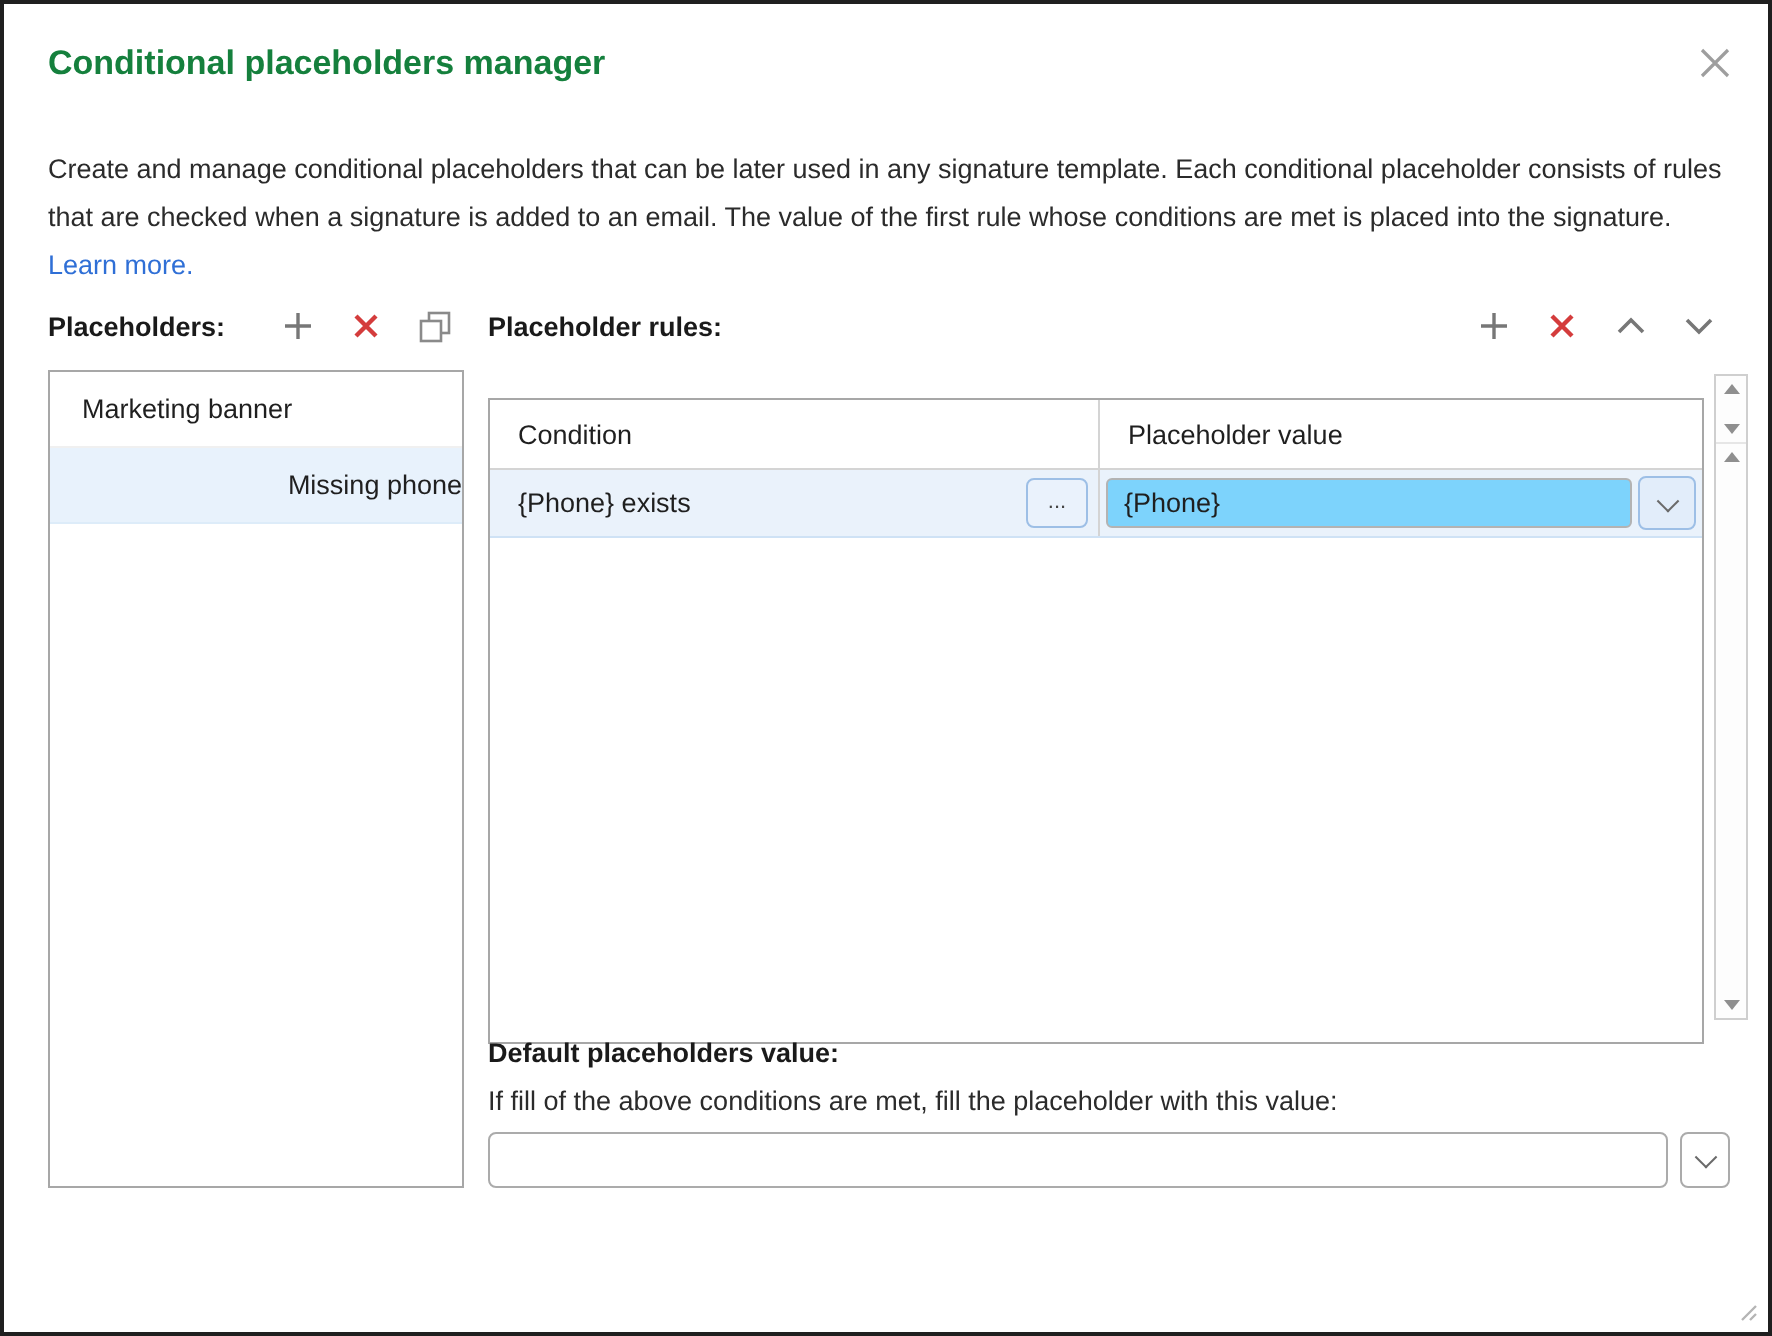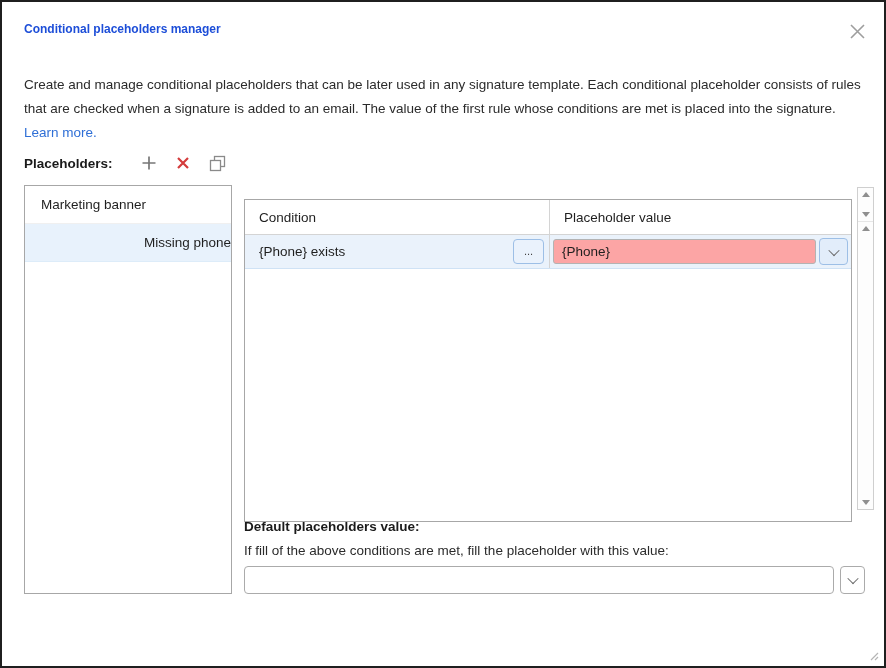--- a/index.html
+++ b/index.html
@@ -1,21 +1,21 @@
 <!DOCTYPE html>
 <html><head>
 <meta charset="utf-8">
 <style>
   html,body { margin:0; padding:0; background:#f5f5f5; }
   .dialog {
     position:relative; width:886px; height:668px; box-sizing:border-box;
     background:#ffffff; border:2px solid #1f1f1f; overflow:hidden;
     font-family:"Liberation Sans", sans-serif; color:#1f1f1f;
   }
-  .title { position:absolute; left:22px; top:20px; font-size:12px; font-weight:bold; color:#1d4ed8; }
+  .title { position:absolute; left:22px; top:20px; font-size:17px; font-weight:bold; color:#15803d; }
   .close-btn { position:absolute; right:14px; top:16px; width:26px; height:26px; display:flex; align-items:center; justify-content:center; cursor:pointer; background:none; border:none; padding:0; }
   .desc { position:absolute; left:22px; top:71px; width:846px; font-size:13.5px; line-height:24px; color:#2b2b2b; }
   .desc a { color:#2f6fd6; text-decoration:none; cursor:pointer; }
 
   
   .panel-head { position:absolute; top:150px; height:22px; display:flex; align-items:center;gap:18px; }
   .panel-head.left { left:22px; width:208px; }
   .panel-head.right { left:242px; width:624px; }
   .panel-label { font-size:13.5px; font-weight:bold; color:#1a1a1a; }
   .head-icons { margin-left:auto; display:flex; align-items:center; gap:16px; }
@@ -33,21 +33,21 @@
   .grid-header { height:34px; display:flex; border-bottom:1px solid #d4d4d4; }
   .gh-cell { font-size:13.5px; color:#1f1f1f; display:flex; align-items:center; padding-left:14px; box-sizing:border-box; }
   .col1 { width:305px; border-right:1px solid #d4d4d4; }
   .col2 { flex:1; }
   .grid-row { height:33px; display:flex; background:#eaf2fb; border-bottom:1px solid #cfe2f5; }
   .grid-row .cell { display:flex; align-items:center; box-sizing:border-box; }
   .grid-row .cell.col1 { padding-left:14px;gap:48px; }
   .cond-text { font-size:13.5px; flex:1; }
   .browse-btn { width:31px; height:25px; margin-right:5px; background:#eaf2fc; border:1px solid #9dbfe6; border-radius:4px; color:#444; font-size:11px; line-height:1; cursor:pointer; }
   .cell.col2 { padding:0 3px; }
-  .value-input { flex:1; height:25px; box-sizing:border-box; border:1px solid #b3b3b3; border-radius:3px; padding:0 8px; font-size:13.5px; color:#1f1f1f; background:#fca5a5; font-family:"Liberation Sans", sans-serif; }
+  .value-input { flex:1; height:25px; box-sizing:border-box; border:1px solid #b3b3b3; border-radius:3px; padding:0 8px; font-size:13.5px; color:#1f1f1f; background:#7dd3fc; font-family:"Liberation Sans", sans-serif; }
   .dd-btn { width:29px; height:27px; margin-left:3px; background:#e2edfa; border:1px solid #9dbfe6; border-radius:4px; display:flex; align-items:center; justify-content:center; cursor:pointer; }
   .chev { display:block; width:7px; height:7px; border-right:1.6px solid #6a6a6a; border-bottom:1.6px solid #6a6a6a; transform:rotate(45deg) translate(-1px,-1px); }
 
   
   .vscroll { position:absolute; left:855px; top:185px; width:17px; height:323px; box-sizing:border-box; border:1px solid #cfcfcf; background:#fdfdfd; display:flex; flex-direction:column; cursor:default; }
   .vs-seg { display:flex; flex-direction:column; align-items:center; justify-content:space-between; padding:4px 0; box-sizing:border-box; }
   .vs-head { height:34px; border-bottom:1px solid #e6e6e6; }
   .vs-body { flex:1; }
   .tri-up { width:0; height:0; border-left:4px solid transparent; border-right:4px solid transparent; border-bottom:5px solid #8f8f8f; }
   .tri-down { width:0; height:0; border-left:4px solid transparent; border-right:4px solid transparent; border-top:5px solid #8f8f8f; }
@@ -101,20 +101,45 @@
         </svg>
       </button>
     </span>
   </div>
 
   <div class="listbox">
     <div class="list-item">Marketing banner</div>
     <div class="list-item selected">Missing phone</div>
   </div>
 
+  <div class="panel-head right">
+    <span class="panel-label">Placeholder rules:</span>
+    <span class="head-icons">
+      <button class="icon-btn">
+        <svg width="16" height="16" viewBox="0 0 16 16">
+          <path d="M8 1.5 V14.5 M1.5 8 H14.5" stroke="#777777" stroke-width="1.7" fill="none"></path>
+        </svg>
+      </button>
+      <button class="icon-btn">
+        <svg width="14" height="14" viewBox="0 0 14 14">
+          <path d="M2 2 L12 12 M12 2 L2 12" stroke="#d43c3c" stroke-width="2.2" fill="none"></path>
+        </svg>
+      </button>
+      <button class="icon-btn">
+        <svg width="15" height="10" viewBox="0 0 15 10">
+          <path d="M1.5 8 L7.5 2 L13.5 8" stroke="#777777" stroke-width="1.8" fill="none"></path>
+        </svg>
+      </button>
+      <button class="icon-btn">
+        <svg width="15" height="10" viewBox="0 0 15 10">
+          <path d="M1.5 2 L7.5 8 L13.5 2" stroke="#777777" stroke-width="1.8" fill="none"></path>
+        </svg>
+      </button>
+    </span>
+  </div>
 
   <div class="grid">
     <div class="grid-header">
       <div class="gh-cell col1">Condition</div>
       <div class="gh-cell col2">Placeholder value</div>
     </div>
     <div class="grid-row">
       <div class="cell col1">
         <span class="cond-text">{Phone} exists</span>
         <button class="browse-btn">...</button>

